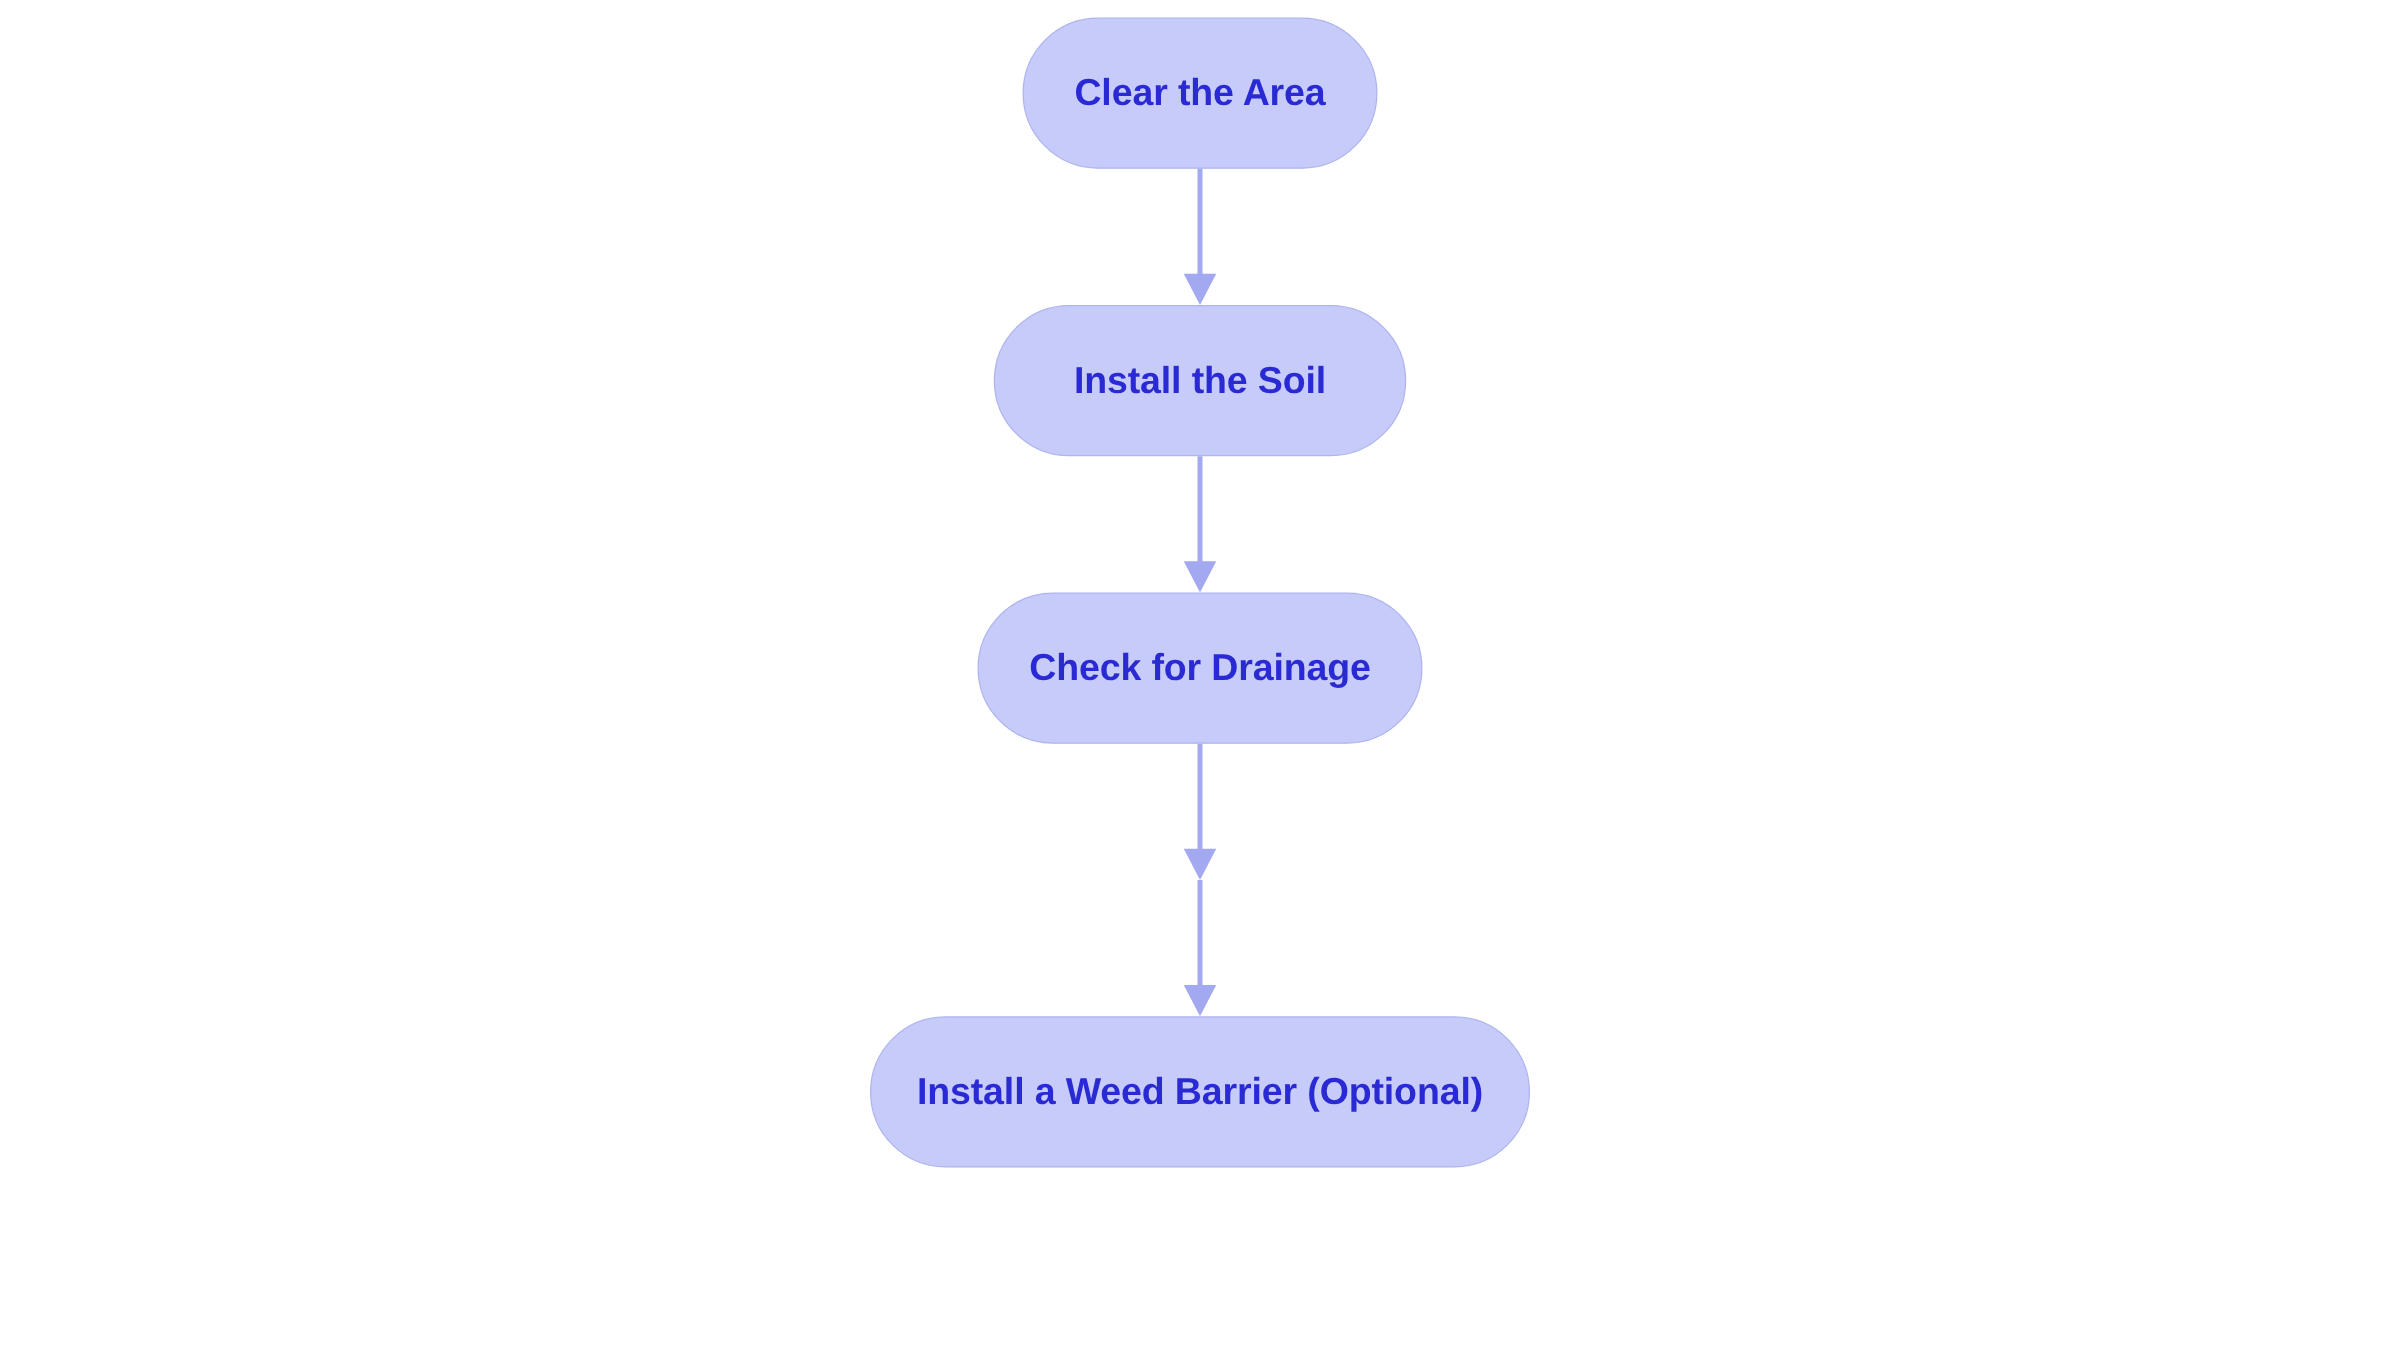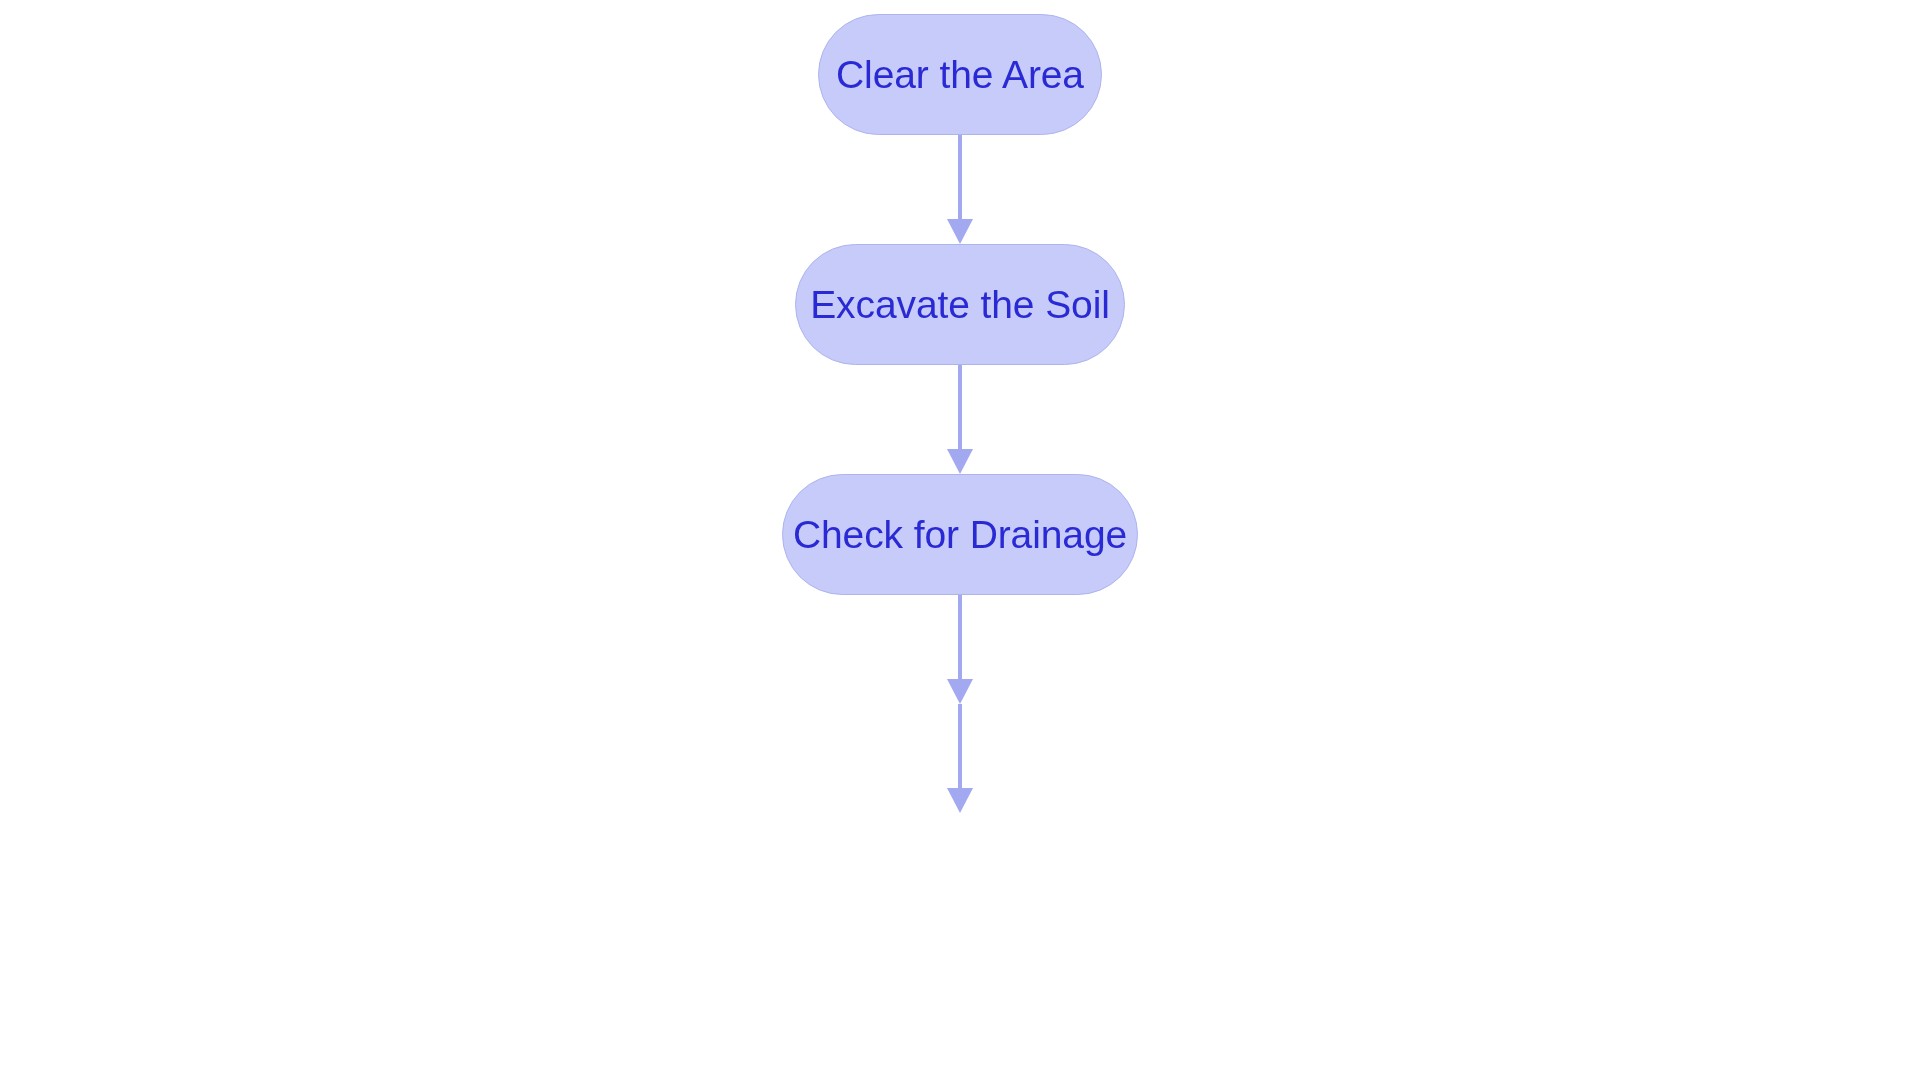--- a/index.html
+++ b/index.html
@@ -40,23 +40,23 @@
     border-radius: 61px;
     background: #c7cbf9;
     border: 1.5px solid #aeb4ee;
     display: flex;
     align-items: center;
     justify-content: center;
     flex: 0 0 auto;
   }
   .flow-node .node-label {
     color: #2a2ad4;
-    font-size: 39px;
+    font-size: 30px;
     font-family: "Liberation Sans", sans-serif;
-    font-weight: 400;
+    font-weight: 700;
     letter-spacing: -0.1px;
     white-space: nowrap;
     line-height: 1;
     padding: 0 38px;
   }
 
   
   .w-1 { width: 284px; }
   .w-2 { width: 330px; }
   .w-3 { width: 356px; }
@@ -103,21 +103,21 @@
     <div class="flow-node w-1">
       <span class="node-label">Clear the Area</span>
     </div>
 
     <div class="flow-connector">
       <div class="conn-line"></div>
       <div class="conn-arrowhead"></div>
     </div>
 
     <div class="flow-node w-2">
-      <span class="node-label">Excavate the Soil</span>
+      <span class="node-label">Install the Soil</span>
     </div>
 
     <div class="flow-connector">
       <div class="conn-line"></div>
       <div class="conn-arrowhead"></div>
     </div>
 
     <div class="flow-node w-3">
       <span class="node-label">Check for Drainage</span>
     </div>
@@ -126,15 +126,18 @@
       <div class="conn-line"></div>
       <div class="conn-arrowhead"></div>
     </div>
 
 
     <div class="flow-connector">
       <div class="conn-line"></div>
       <div class="conn-arrowhead"></div>
     </div>
 
+    <div class="flow-node w-5">
+      <span class="node-label">Install a Weed Barrier (Optional)</span>
+    </div>
 
   </div>
 </div>
 
 </body></html>

